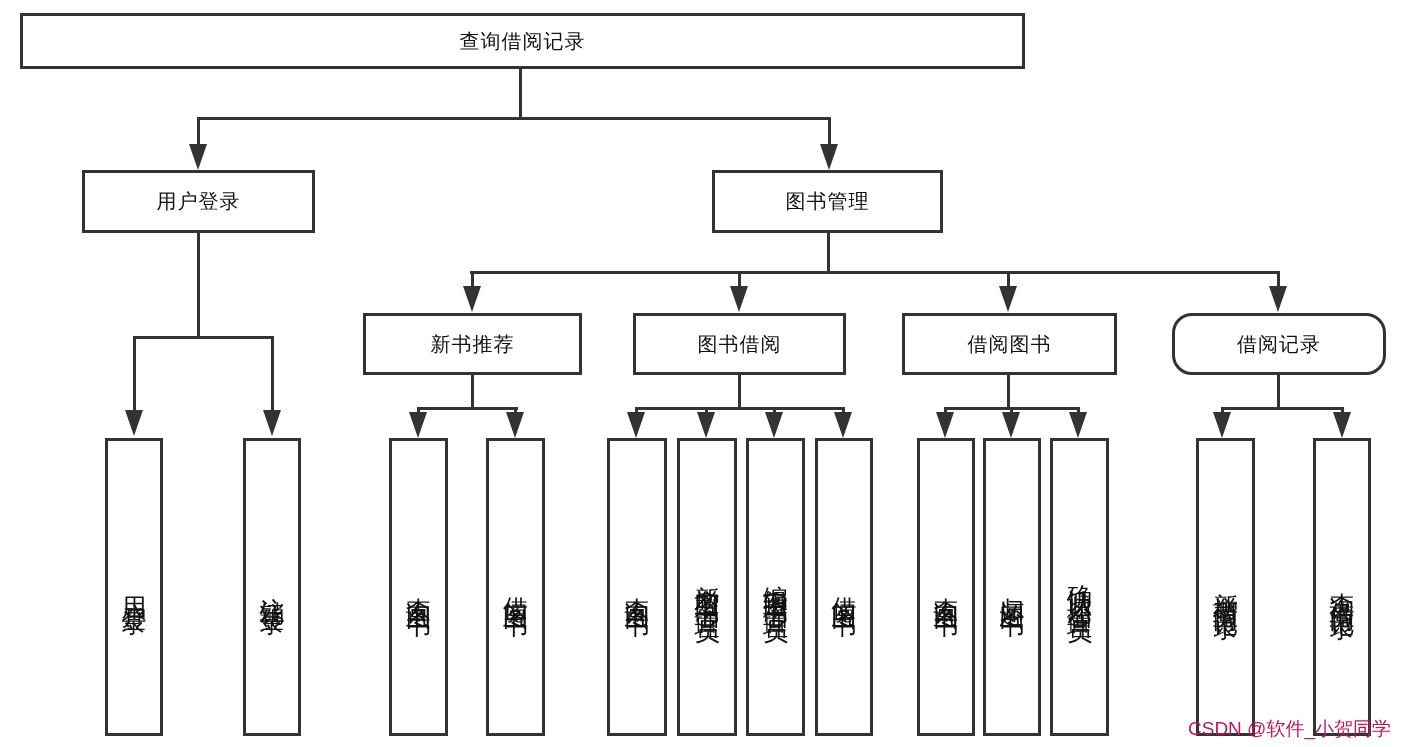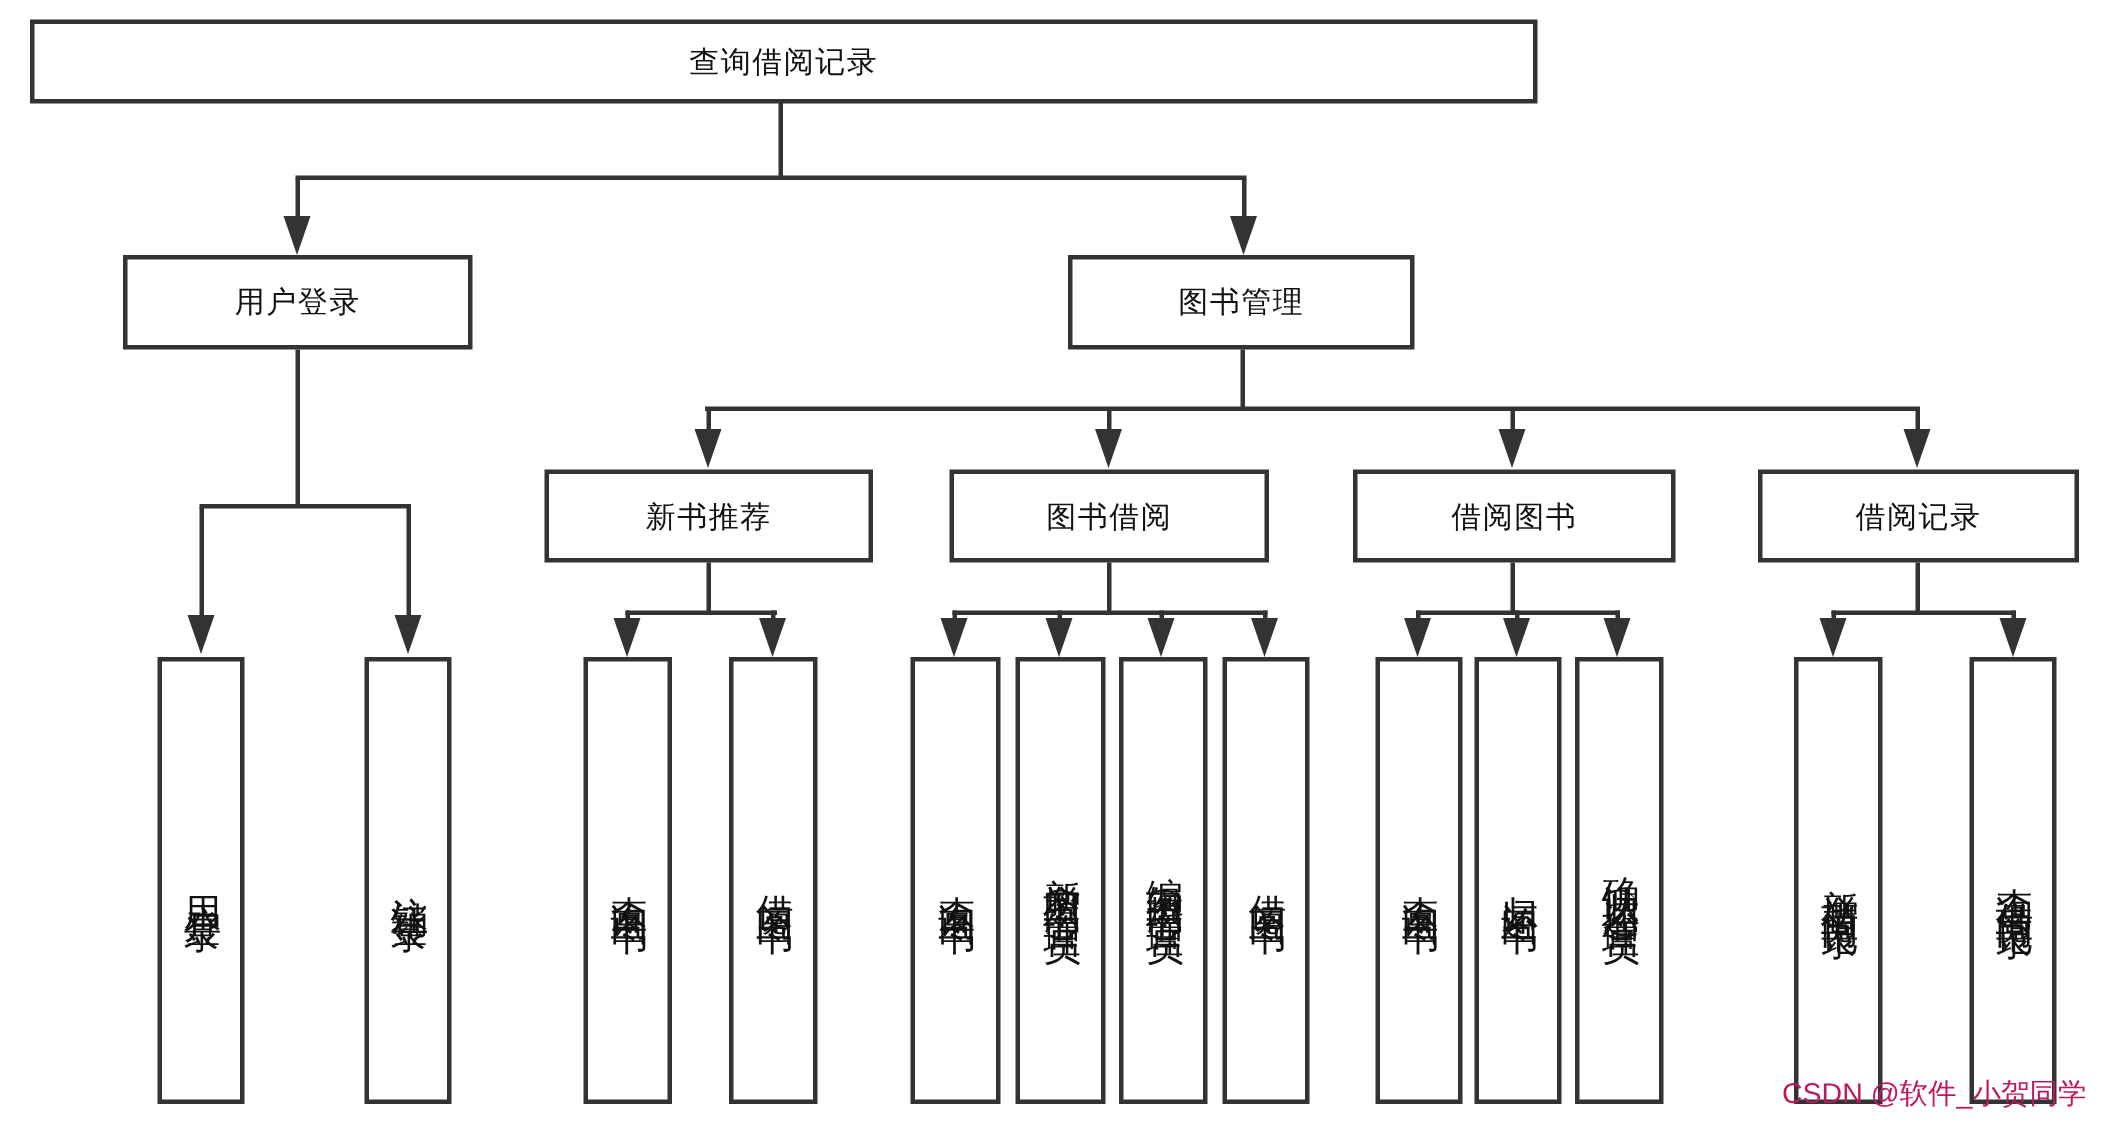--- a/index.html
+++ b/index.html
@@ -84,21 +84,21 @@
   <div class="line" style="left:1007px; top:273px; width:3px; height:16px;"></div>
   <div class="line" style="left:1277px; top:273px; width:3px; height:16px;"></div>
   <div class="arrow" style="left:463px; top:286px;"></div>
   <div class="arrow" style="left:730px; top:286px;"></div>
   <div class="arrow" style="left:999px; top:286px;"></div>
   <div class="arrow" style="left:1269px; top:286px;"></div>
 
   <div class="node" style="left:633px; top:313px; width:213px; height:62px;">图书借阅</div>
   <div class="node" style="left:363px; top:313px; width:219px; height:62px;">新书推荐</div>
   <div class="node" style="left:902px; top:313px; width:215px; height:62px;">借阅图书</div>
-  <div class="node" style="left:1172px; top:313px; width:214px; height:62px;">借阅记录</div>
+  <div class="node" style="left:1172px; top:313px; width:214px; height:62px;border-radius:20px;">借阅记录</div>
 
   <div class="line" style="left:471px; top:375px; width:3px; height:35px;"></div>
   <div class="line" style="left:738px; top:375px; width:3px; height:35px;"></div>
   <div class="line" style="left:1007px; top:375px; width:3px; height:35px;"></div>
   <div class="line" style="left:1277px; top:375px; width:3px; height:35px;"></div>
 
   <div class="line" style="left:417px; top:407px; width:101px; height:3px;"></div>
   <div class="line" style="left:635px; top:407px; width:210px; height:3px;"></div>
   <div class="line" style="left:944px; top:407px; width:136px; height:3px;"></div>
   <div class="line" style="left:1221px; top:407px; width:123px; height:3px;"></div>

